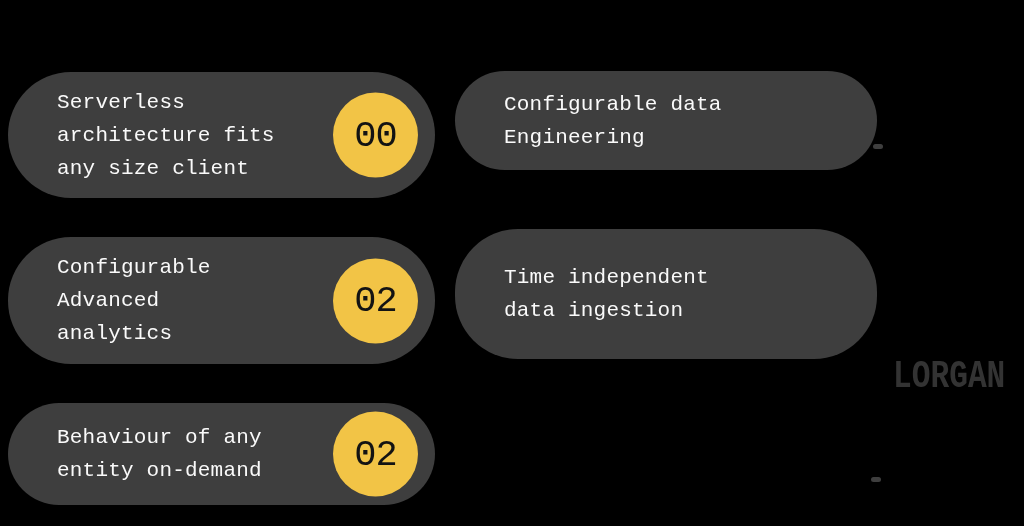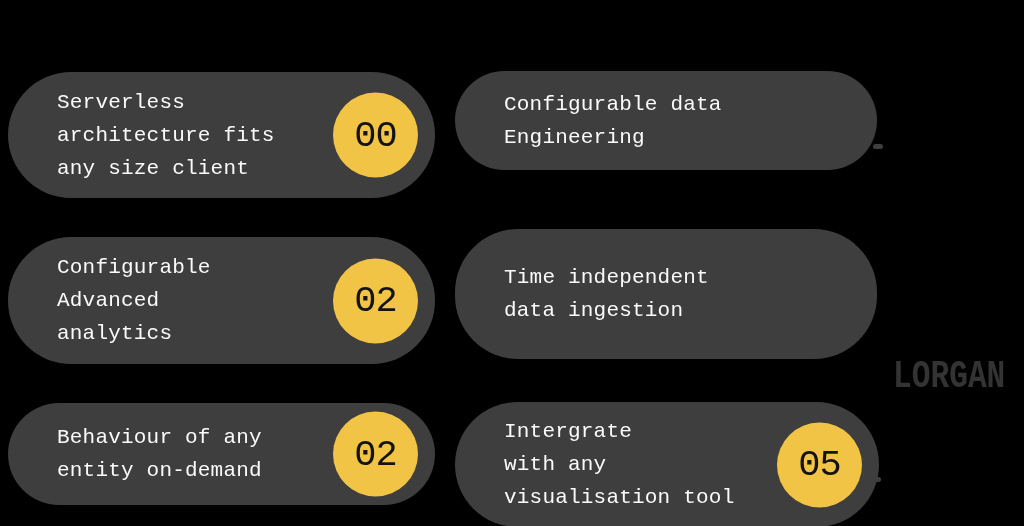--- a/index.html
+++ b/index.html
@@ -107,27 +107,19 @@
   </div>
 
   <div class="card c4">
     <div class="card-label">Behaviour of any
 entity on-demand</div>
     <div class="badge">
       <span class="badge-num">02</span>
     </div>
   </div>
 
-  <div class="card c5">
-    <div class="card-label">Intergrate
-with any
-visualisation tool</div>
-    <div class="badge">
-      <span class="badge-num">05</span>
-    </div>
-  </div>
 
   <div class="dash dash-1"></div>
   <div class="dash dash-5"></div>
 
   <div class="brand">LORGAN</div>
 
 </div>
 
 </body></html>

